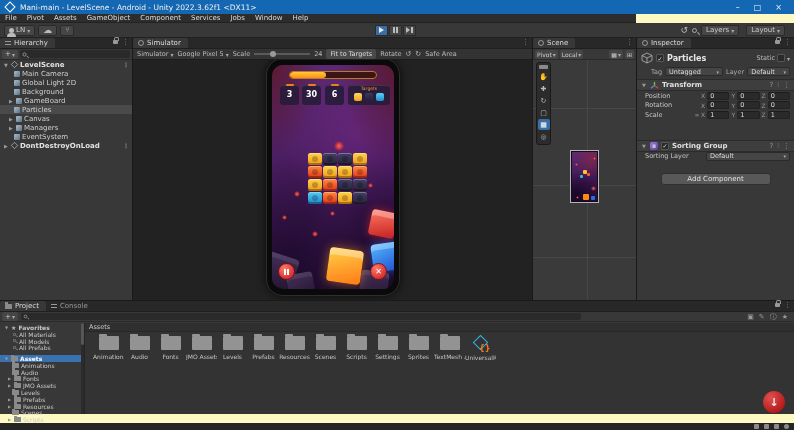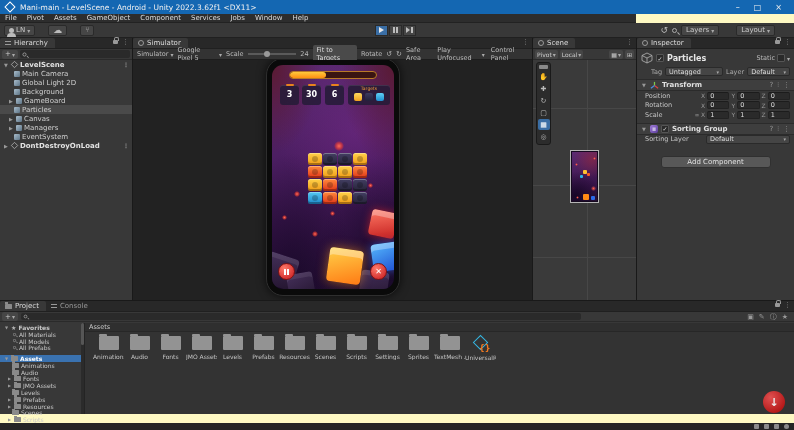--- a/index.html
+++ b/index.html
@@ -11,21 +11,21 @@
   }
   
   #title-bar { position:absolute; left:0; top:0; width:794px; height:14px; background:#1467b2; display:flex; align-items:center; padding:0 4px; color:#f0f0f0; font-size:7.5px; }
   .unity-logo { width:8px; height:8px; border:1.5px solid #fff; transform:rotate(45deg); margin:0 6px 0 2px; }
   .win-controls { margin-left:auto; display:flex; gap:14px; font-size:8px; padding-right:8px; }
   .win-controls span { cursor:default; }
   
   #menu-bar { position:absolute; left:0; top:14px; width:636px; height:9px; background:#2d2d2d; display:flex; align-items:center; gap:10px; padding:0 5px; font-size:7px; color:#ddd; border-bottom:1px solid #222; }
   
   #toolbar { position:absolute; left:0; top:23px; width:794px; height:15px; background:#383838; border-bottom:1px solid #202020; display:flex; align-items:center; padding:0 4px; }
-  .tb-btn { background:#464646; border:1px solid #2a2a2a; border-radius:2px; height:11px; display:flex; align-items:center; gap:2px; padding:0 4px; font-size:7px; color:#ccc; margin-right:13px; }
+  .tb-btn { background:#464646; border:1px solid #2a2a2a; border-radius:2px; height:11px; display:flex; align-items:center; gap:2px; padding:0 4px; font-size:7px; color:#ccc; margin-right:3px; }
   .person-glyph { width:5px; height:5px; border-radius:50%; background:#bbb; position:relative; }
   .person-glyph::after { content:""; position:absolute; left:-2px; top:5px; width:9px; height:4px; border-radius:4px 4px 0 0; background:#bbb; }
   .caret { font-size:6px; color:#aaa; }
   #play-controls { position:absolute; left:375px; display:flex; gap:1px; }
   .pc-btn { width:13px; height:11px; background:#464646; border:1px solid #2a2a2a; display:flex; align-items:center; justify-content:center; }
   .pc-btn.active { background:#3a6ea5; }
   .tri { width:0; height:0; border-left:5px solid #e8e8e8; border-top:3.5px solid transparent; border-bottom:3.5px solid transparent; }
   .pausebars { display:flex; gap:1.5px; }
   .pausebars i { width:2px; height:6px; background:#bbb; }
   .stepwrap { display:flex; align-items:center; gap:1px; }
@@ -341,27 +341,20 @@
       <span>Scale</span>
       <span class="slider-track">
           <span class="slider-thumb" style="left:16px"></span>
         </span>
       <span>24</span>
       <span class="sim-btn">Fit to Targets</span>
       <span>Rotate</span>
       <span class="icon-glyph" style="font-size:7px">↺</span>
       <span class="icon-glyph" style="font-size:7px">↻</span>
       <span>Safe Area</span>
-      <span class="sim-right">
-        <span class="sim-dd">
-            <span>Play Unfocused</span>
-            <span class="caret">▾</span>
-          </span>
-        <span>Control Panel</span>
-      </span>
     </div>
     <div id="sim-content">
       <div class="phone">
         <div class="screen">
           <div class="pbar">
               <div class="pbar-fill"></div>
             </div>
           <div class="stat" style="left:8px">
               <div class="num">3</div>
             </div>
@@ -553,21 +546,21 @@
         <span class="linkico">∞</span>
       <span class="axis">
           <b>X</b>
           <span class="fld">1</span>
       <b>Y</b>
           <span class="fld">1</span>
       <b>Z</b>
           <span class="fld">1</span>
         </span>
     </div>
-    <div class="comp-head" style="margin-top:3px">
+    <div class="comp-head" style="margin-top:20px">
       <span class="arw">▼</span>
       <span class="sg-icon">≣</span>
       <span class="chk">✓</span>
       <span>Sorting Group</span>
       <span class="right">
           <span>?</span>
           <span>⫶</span>
           <span>⋮</span>
         </span>
     </div>

